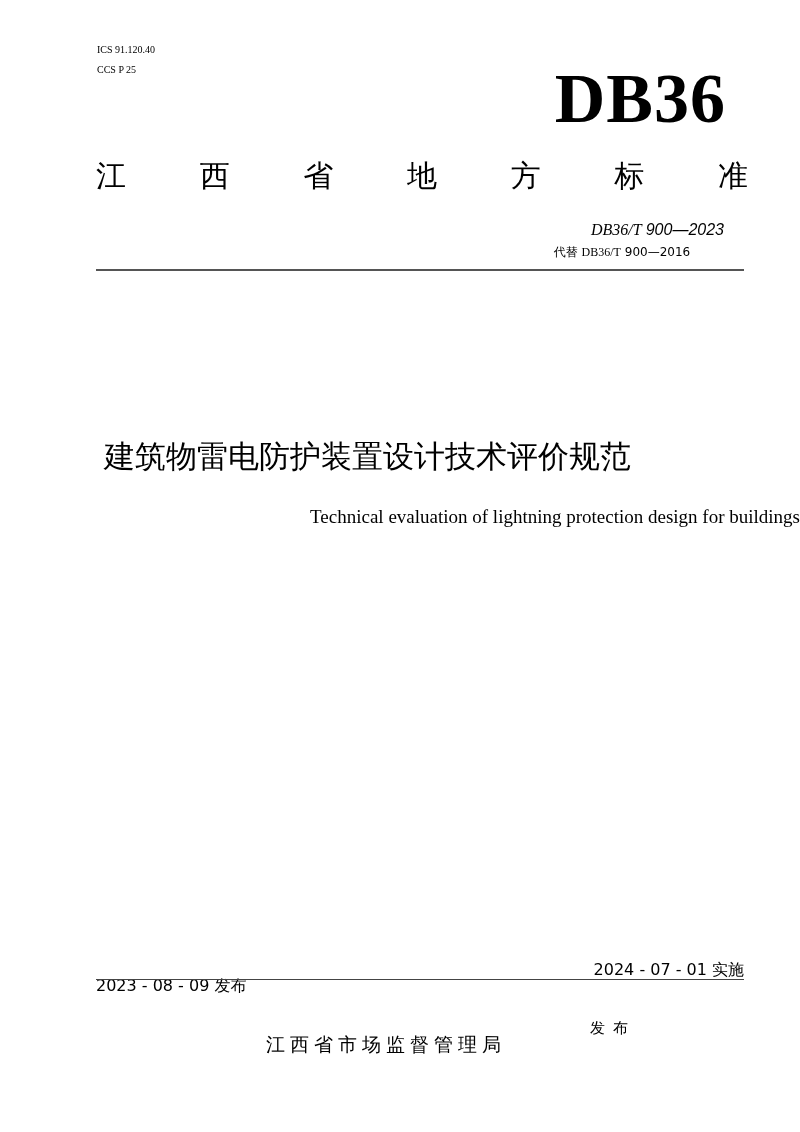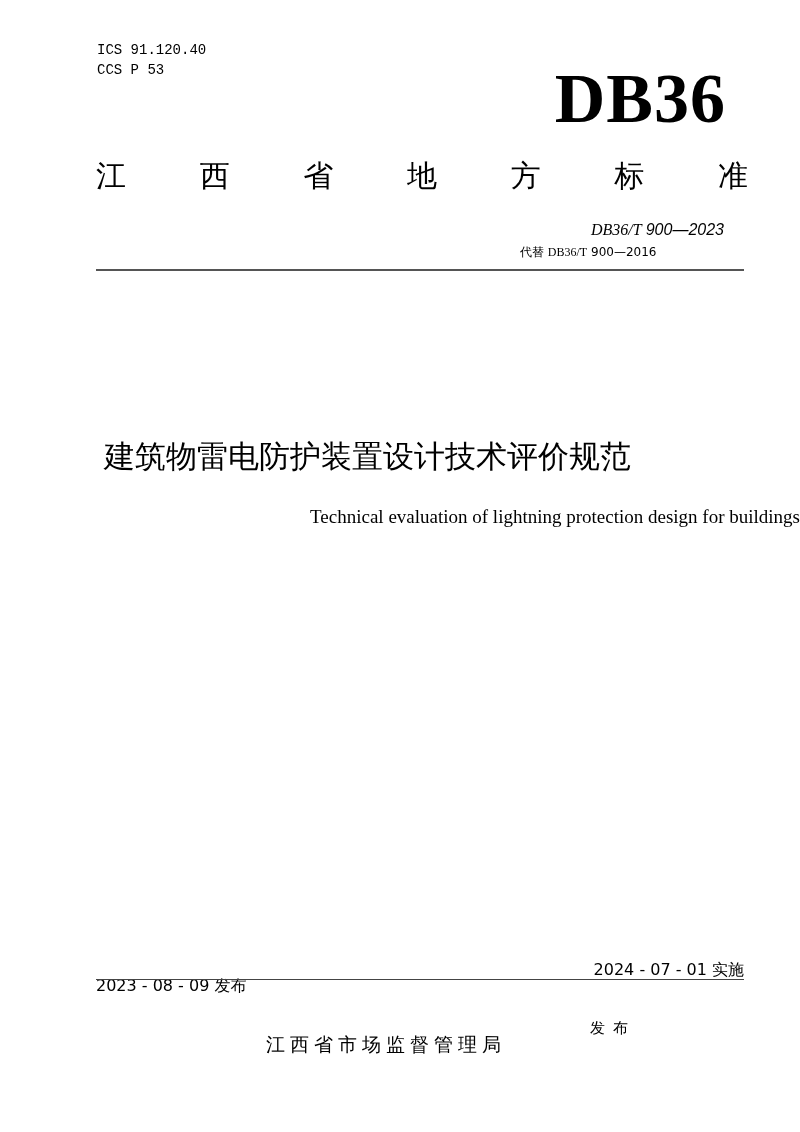--- a/index.html
+++ b/index.html
@@ -1,39 +1,39 @@
 <!DOCTYPE html>
 <html><head>
 <meta charset="utf-8">
 <style>
   html, body { margin:0; padding:0; background:#fff; }
   body { width:800px; height:1132px; position:relative; overflow:hidden; color:#000; font-family:"DejaVu Sans", sans-serif; }
   .abs { position:absolute; }
-  .codes { left:97px; top:40px; font-family:Liberation Mono, monospace; font-size:14px; line-height:20px; }
+  .codes { left:97px; top:40px; font-family:Liberation Serif, serif; font-size:10px; line-height:20px; }
   .db36 { left:520px; top:64px; width:206px; text-align:right; font-family:"Liberation Serif", serif; font-weight:bold; font-size:70px; line-height:70px; letter-spacing:1px; }
   .provstd { left:96px; top:156px; width:652px; display:flex; justify-content:space-between; font-size:30px; line-height:40px; }
   .stdno { left:520px; top:220px; width:204px; text-align:right; font-family:"Liberation Serif", serif; font-size:16px; line-height:20px;font-style:italic; }
   .stdno .num { font-family:"Liberation Sans", sans-serif; }
-  .replace { left:520px; top:244px; width:204px; text-align:left; font-size:12px; line-height:16px; }
+  .replace { left:520px; top:244px; width:204px; text-align:center; font-size:12px; line-height:16px; }
   .replace .ser { font-family:"Liberation Serif", serif; }
   .rule1 { left:96px; top:269px; width:648px; height:2px; background:#555; }
   .title { left:104px; top:434px; font-size:31px; line-height:44px; letter-spacing:0px; }
   .entitle { left:0; width:800px; top:505px; text-align:right; font-family:"Liberation Serif", serif; font-size:19px; line-height:24px; }
   .pubdate { left:96px; top:960px; font-size:16px; line-height:20px;margin-top:16px; }
   .impdate { right:56px; top:960px; font-size:16px; line-height:20px; text-align:right; }
   .rule2 { left:96px; top:979px; width:648px; height:1px; background:#444; }
   .issuer { left:266px; top:1015px; font-size:19px; line-height:26px; letter-spacing:5px;margin-top:16px; }
   .issue { left:590px; top:1015px; font-size:15px; line-height:26px; letter-spacing:8px; }
 </style>
 </head>
 <body>
 
 <div class="abs codes">
   <div>ICS 91.120.40</div>
-  <div>CCS P 53</div>
+  <div>CCS P 25</div>
 </div>
 
 <div class="abs db36">DB36</div>
 
 <div class="abs provstd">
   <span>江</span>
   <span>西</span>
   <span>省</span>
   <span>地</span>
   <span>方</span>

